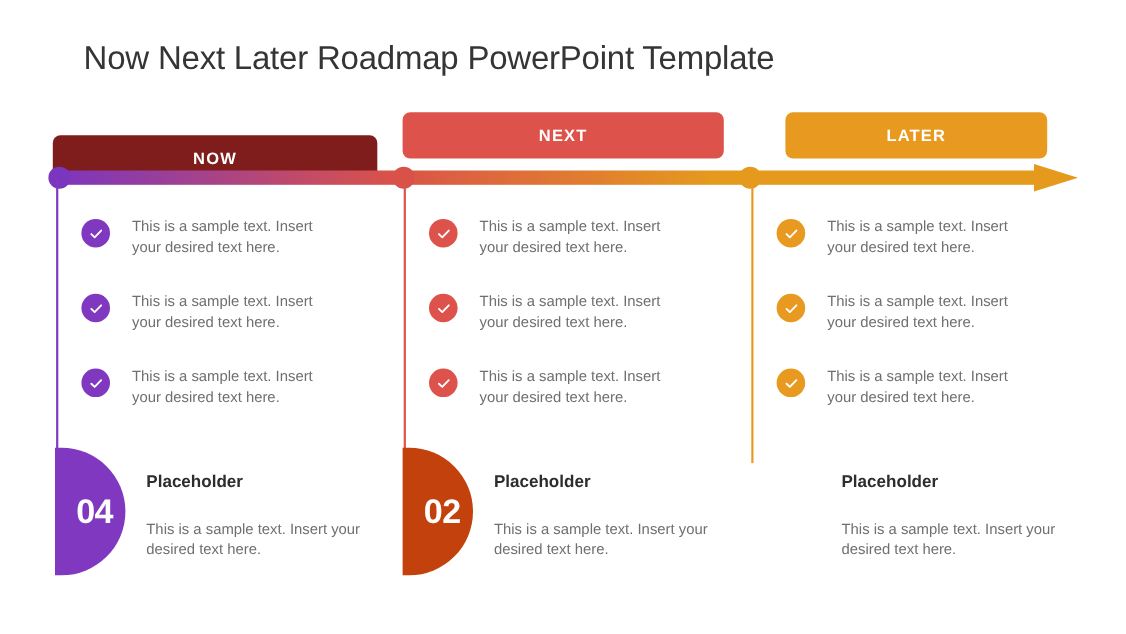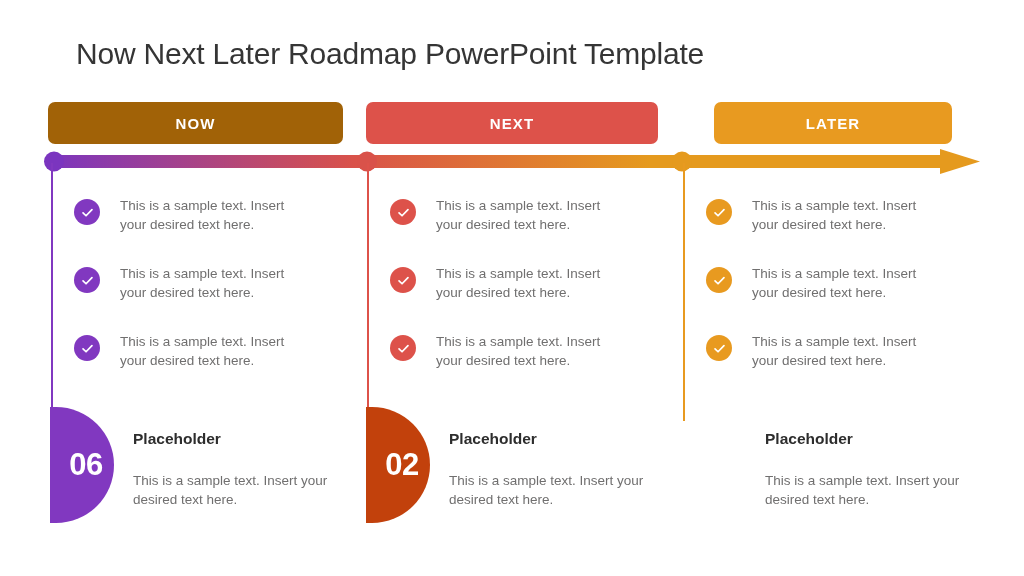--- a/index.html
+++ b/index.html
@@ -157,21 +157,21 @@
     color: #706f6f;
   }
 </style>
 </head>
 <body style="background: rgb(255, 255, 255);">
 
 <div id="slide">
 
   <div id="slide-title" style="color: rgb(53, 53, 53); margin-left: 24px;">Now Next Later Roadmap PowerPoint Template</div>
 
-  <div class="phase-bar" id="phase-bar-0" style="background: #a16207;">
+  <div class="phase-bar" id="phase-bar-0" style="background: #7f1d1d; margin-top: 21px;">
     <span class="phase-bar-label">NOW</span>
   </div>
   <div class="phase-bar" id="phase-bar-1" style="background: rgb(221, 82, 74);">
     <span class="phase-bar-label">NEXT</span>
   </div>
   <div class="phase-bar" id="phase-bar-2" style="background: rgb(232, 154, 32);">
     <span class="phase-bar-label">LATER</span>
   </div>
 
   <svg id="timeline" viewBox="0 0 944 30">
@@ -214,21 +214,21 @@
           <svg width="13" height="13" viewBox="0 0 16 16">
               <path d="M2.5 8.4 L6.2 12 L13.5 4.4" fill="none" stroke="#fff" stroke-width="2.1" stroke-linecap="round" stroke-linejoin="round"></path>
             </svg>
         </span>
         <span class="bullet-text">This is a sample text. Insert your desired text here.</span>
       </li>
     </ul>
 
     <div class="placeholder-block">
       <div class="number-badge" style="background: rgb(129, 56, 192);">
-        <span class="number-badge-text">06</span>
+        <span class="number-badge-text">04</span>
       </div>
       <div class="placeholder-body">
         <div class="placeholder-heading">Placeholder</div>
         <div class="placeholder-desc">This is a sample text. Insert your desired text here.</div>
       </div>
     </div>
   </div>
 
   <div class="phase-col" id="phase-col-1">
     <div class="connector-line" style="background: rgb(221, 82, 74);"></div>

